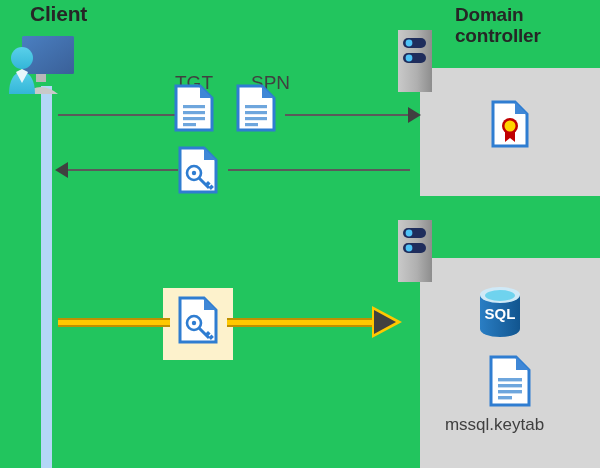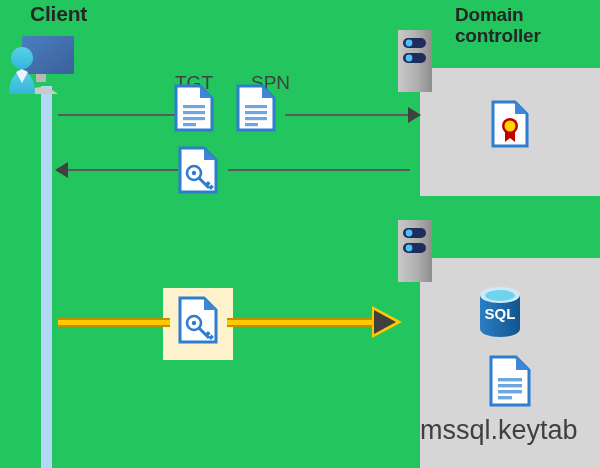--- a/index.html
+++ b/index.html
@@ -128,22 +128,22 @@
     font-size: 19px;
     color: #404040;
     margin-top: 16px;
   }
   #tgt-label { left: 175px; top: 56px; }
   #spn-label { left: 251px; top: 56px; }
 
   #keytab-label {
     left: 420px; top: 415px;
     width: 149px;
-    text-align: right;
-    font-size: 27px;
+    text-align: center;
+    font-size: 17px;
     color: #404040;
   }
 
   
   #tgt-doc    { left: 174px; top: 84px;  width: 40px; height: 48px; }
   #spn-doc    { left: 236px; top: 84px;  width: 40px; height: 48px; }
   #tkt-doc    { left: 178px; top: 146px; width: 40px; height: 48px; }
   #keyt-doc   { left: 178px; top: 296px; width: 40px; height: 48px; }
   #cert-doc   { left: 491px; top: 100px; width: 38px; height: 48px; }
   #sql-icon   { left: 477px; top: 286px; width: 46px; height: 52px; }

